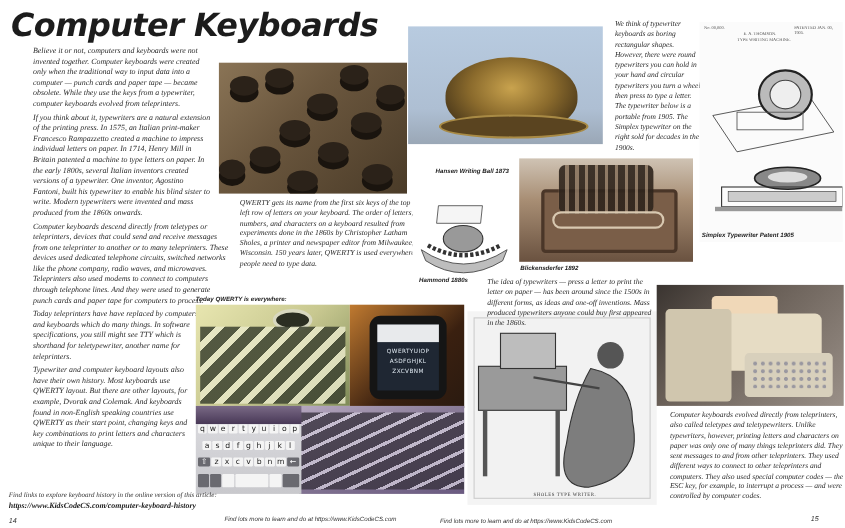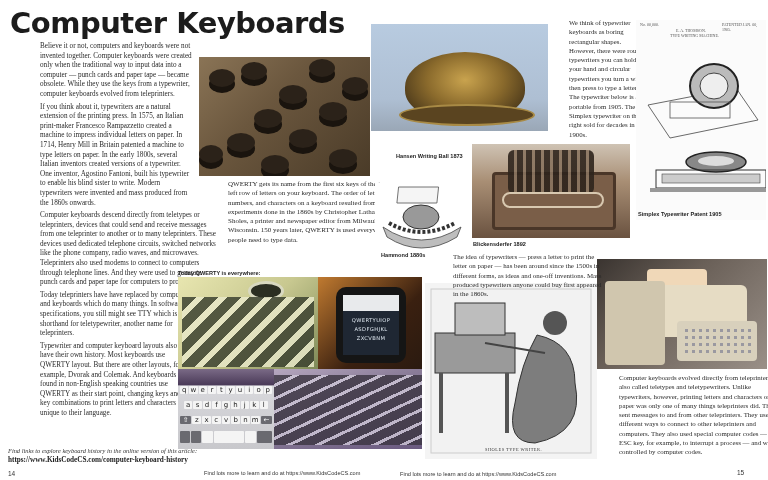--- a/index.html
+++ b/index.html
@@ -1,21 +1,21 @@
 <!DOCTYPE html>
 <html><head>
 <meta charset="utf-8">
 <style>
   html, body { margin:0; padding:0; }
   body { width:768px; height:480px; background:#ffffff; position:relative; overflow:hidden;
          font-family:"Liberation Serif", "DejaVu Serif", serif; color:#222; }
-  .abs { position:absolute; }
+  .abs { position:absolute;font-style:italic; }
   .title { left:10px; top:6px; font-family:"DejaVu Sans", "Liberation Sans", sans-serif; font-weight:bold;
            font-size:29px; letter-spacing:-0.5px; color:#1c1c1c; white-space:nowrap; }
-  .para { font-size:7.2px; line-height:9.6px; color:#2a2a2a; margin:0 0 3px 16px; }
+  .para { font-size:7.2px; line-height:9.6px; color:#2a2a2a; margin:0 0 3px 6px; }
   .col-left { left:24px; top:42px; width:168px; }
   .caption { font-family:"Liberation Sans", "DejaVu Sans", sans-serif; font-size:5.6px; font-weight:bold; color:#222; white-space:nowrap; }
   .footer-small { font-family:"Liberation Sans", sans-serif; font-size:5.6px; color:#333; white-space:nowrap; }
   .pagenum { font-family:"Liberation Sans", sans-serif; font-size:6.5px; color:#333; }
   .photo { position:absolute; overflow:hidden; }
   .key { position:absolute; border-radius:50%; }
 </style>
 </head>
 <body>
 

